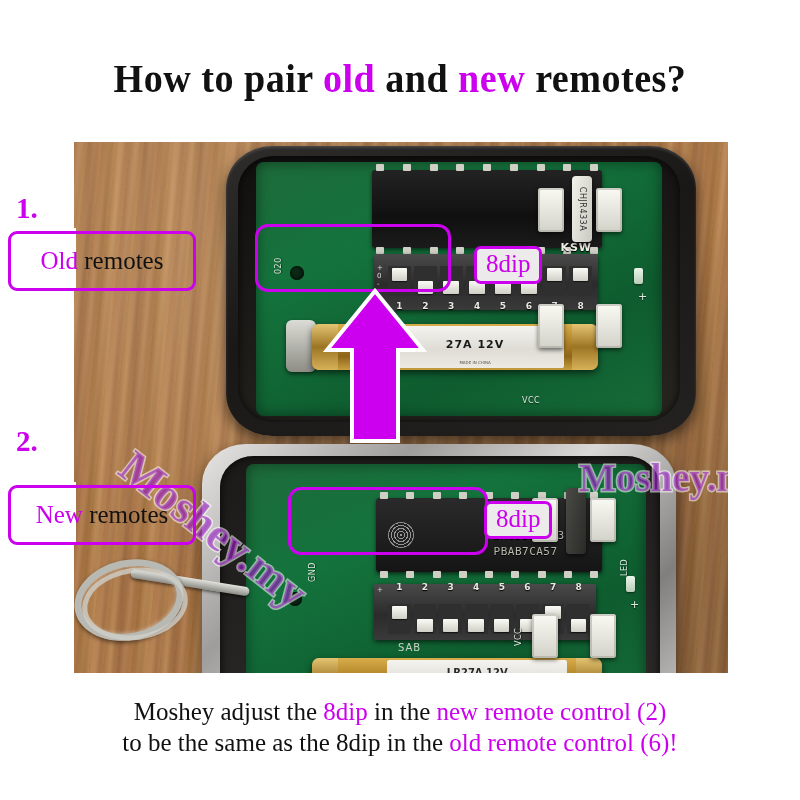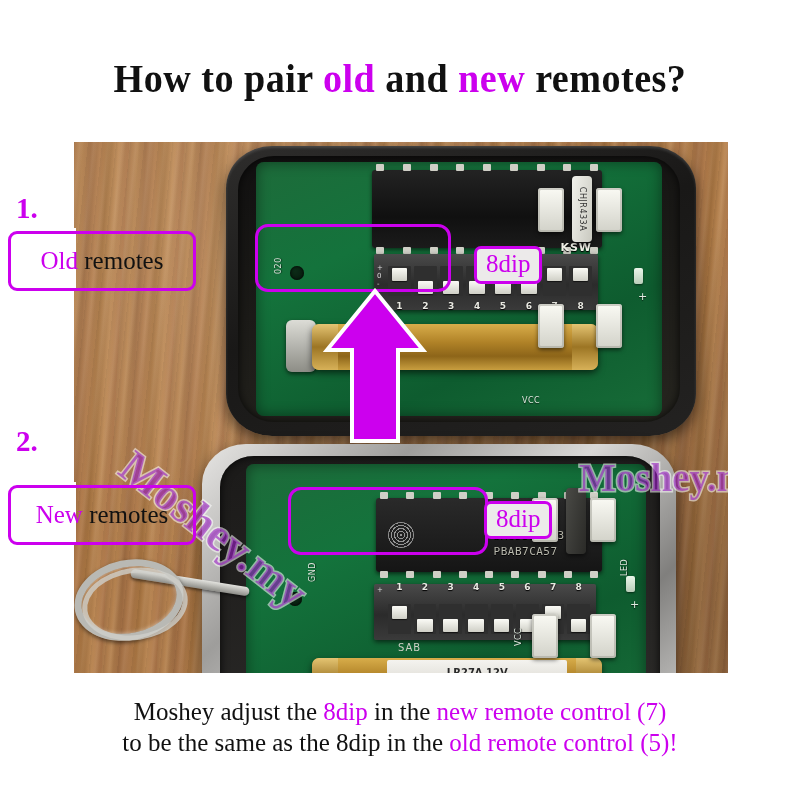--- a/index.html
+++ b/index.html
@@ -358,20 +358,24 @@
           <span>6</span>
           <span>7</span>
           <span>8</span>
         </div>
       </div>
 
       <div class="batclip" style="left:30px;top:158px;"></div>
       <div class="battery" id="bat-old">
         <div class="cap l"></div>
         <div class="cap r"></div>
+        <div class="wrap">
+          <div class="bt2" style="top:12px;">27A 12V</div>
+          <div class="bt3">MADE IN CHINA</div>
+        </div>
       </div>
 
       <div class="btnsw" style="left:282px;top:26px;"></div>
       <div class="btnsw" style="left:340px;top:26px;"></div>
       <div class="btnsw" style="left:282px;top:142px;"></div>
       <div class="btnsw" style="left:340px;top:142px;"></div>
       <div class="crystal" style="left:316px;top:14px;">
         <span>CHJR433A</span>
       </div>
       <div class="led" style="left:378px;top:106px;"></div>
@@ -515,15 +519,15 @@
 </div>
 
 <div class="step-num" id="step2">2.</div>
 <div class="annot-box" id="box-new-label">
   <div class="label-text">
     <span class="mg">New</span><span> remotes</span>
   </div>
 </div>
 
 <div id="footer">
-  <div><span>Moshey adjust the </span><span class="mg">8dip</span><span> in the </span><span class="mg">new remote control (7)</span></div>
-  <div><span>to be the same as the 8dip in the </span><span class="mg">old remote control (5)!</span></div>
+  <div><span>Moshey adjust the </span><span class="mg">8dip</span><span> in the </span><span class="mg">new remote control (2)</span></div>
+  <div><span>to be the same as the 8dip in the </span><span class="mg">old remote control (6)!</span></div>
 </div>
 
 </body></html>

